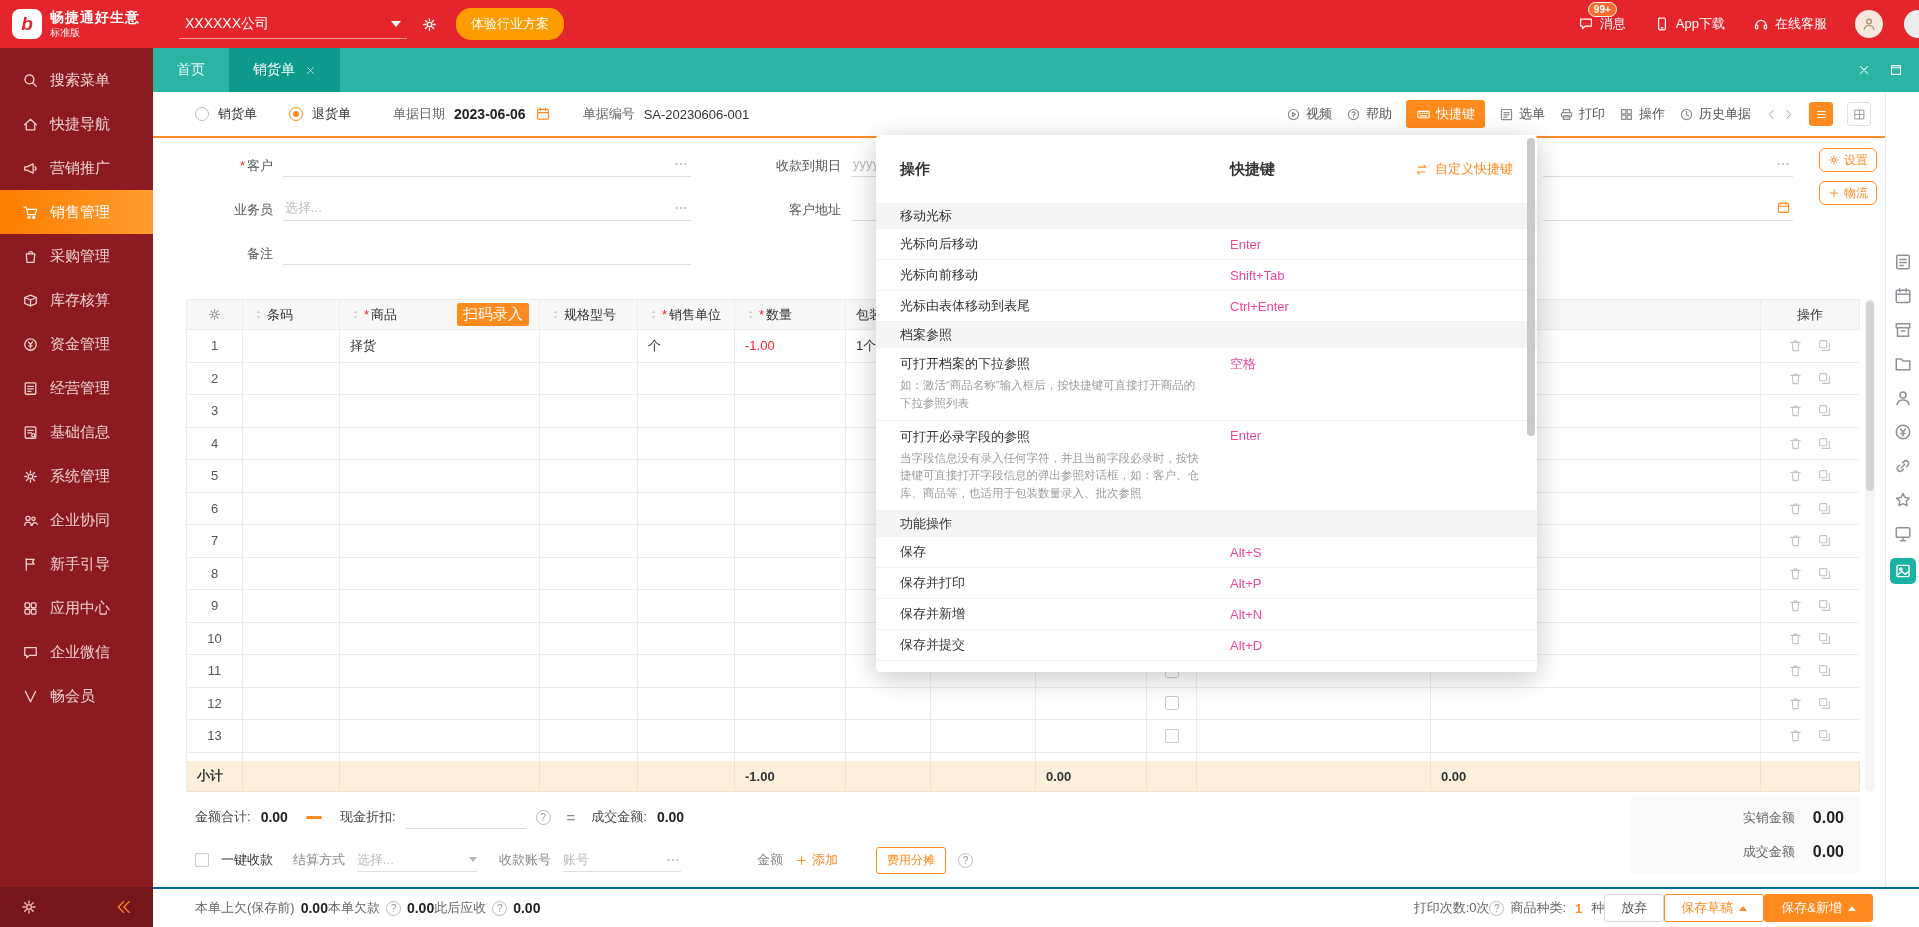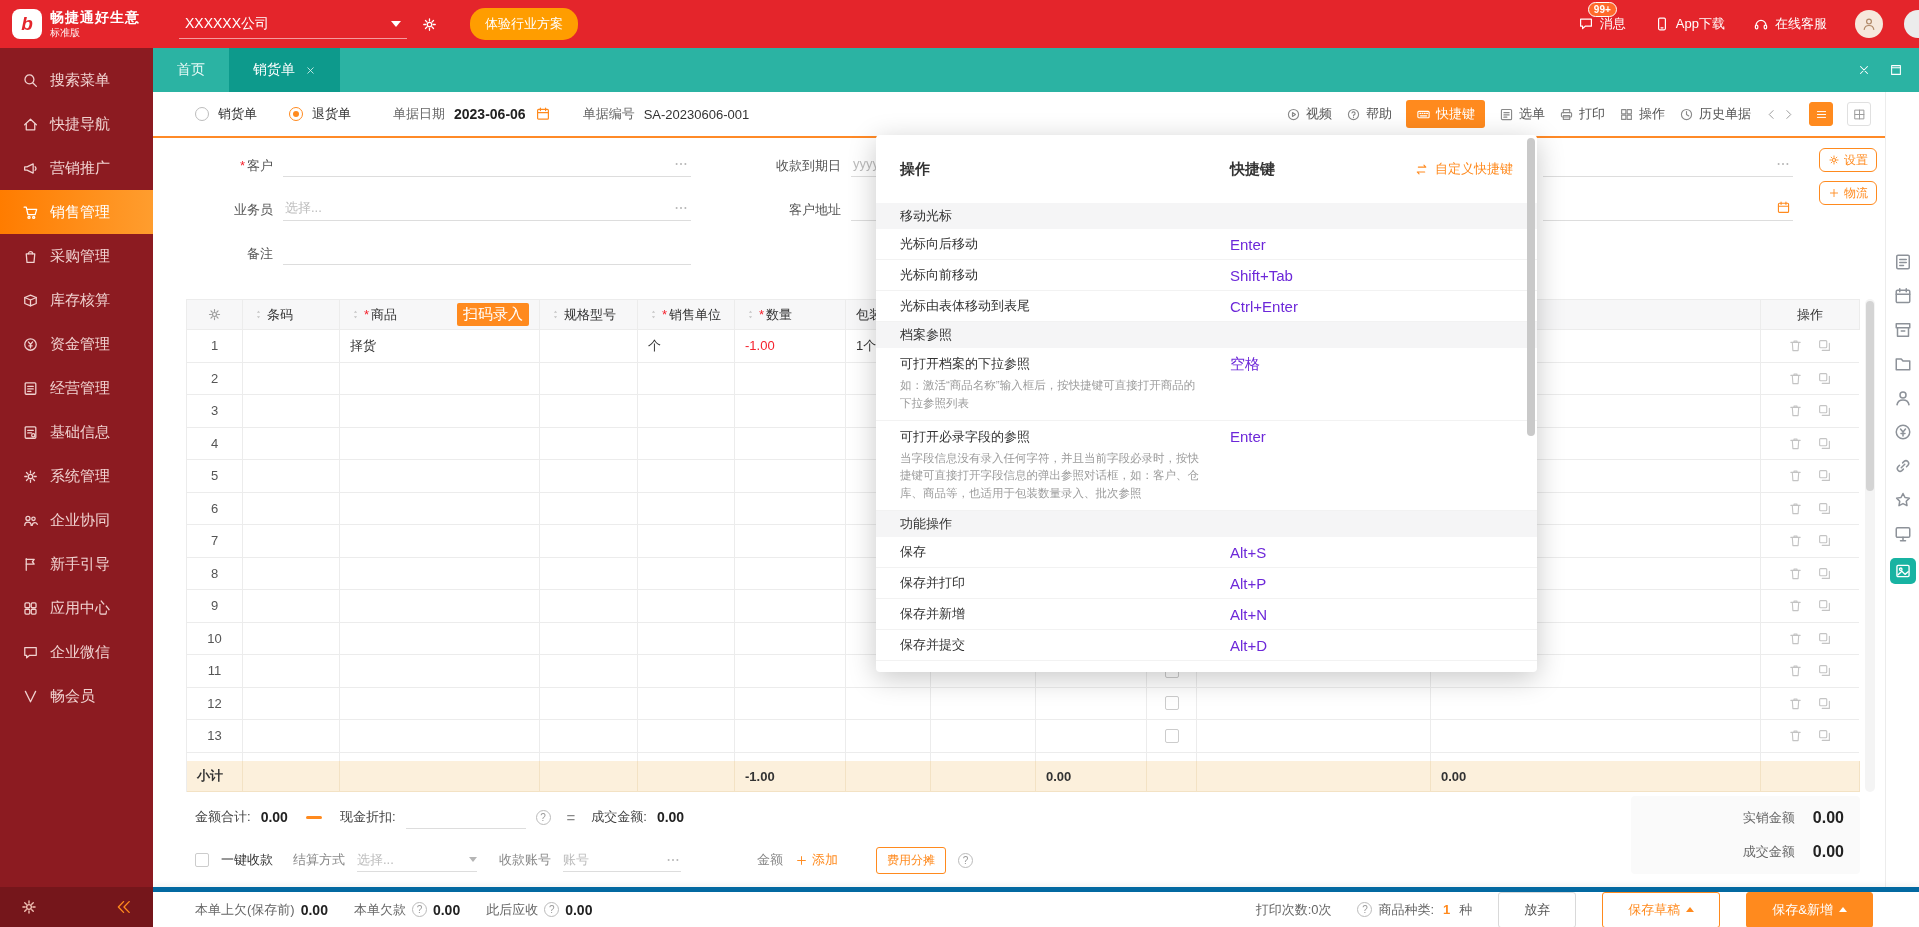--- a/index.html
+++ b/index.html
@@ -16,21 +16,21 @@
 
 
 .topbar{position:absolute;top:0;left:0;right:0;height:48px;background:#e4252b;display:flex;align-items:center;color:#fff;z-index:70;}
 .brand{width:153px;display:flex;align-items:center;gap:8px;padding-left:12px;flex:none}
 .brand-mark{width:30px;height:30px;background:#fff;border-radius:8px;color:#e4252b;font-weight:bold;font-size:19px;display:flex;align-items:center;justify-content:center;font-style:italic;flex:none}
 .brand-t1{font-size:14px;font-weight:bold;letter-spacing:1px;line-height:16px}
 .brand-t2{font-size:10px;opacity:.92;line-height:12px;margin-top:2px}
 .company-select{width:228px;margin-left:26px;display:flex;align-items:center;justify-content:space-between;border-bottom:1px solid rgba(255,255,255,.55);padding:5px 6px;font-size:14px;cursor:pointer;}
 .caret-w{width:0;height:0;border-left:5px solid transparent;border-right:5px solid transparent;border-top:6px solid #fff;}
 .top-gear{margin-left:14px;color:#fff;width:17px;height:17px;cursor:pointer}
-.trial-btn{margin-left:32px;background:#ff9d00;border-radius:15px;padding:7px 15px;font-size:13px;cursor:pointer;flex:none}
+.trial-btn{margin-left:18px;background:#ff9d00;border-radius:15px;padding:7px 15px;font-size:13px;cursor:pointer;flex:none}
 .top-right{margin-left:auto;display:flex;align-items:center;gap:28px;padding-right:36px;}
 .top-item{display:flex;align-items:center;gap:6px;font-size:13px;position:relative;cursor:pointer;white-space:nowrap}
 .badge{position:absolute;top:-13px;left:10px;background:#ff6a2b;border:1px solid #fff;border-radius:8px;font-size:10px;padding:0 5px;line-height:13px;font-weight:bold}
 .avatar{width:28px;height:28px;border-radius:50%;background:#f6e8dc;display:flex;align-items:center;justify-content:center;color:#b08968;cursor:pointer}
 .half-avatar{position:absolute;right:-13px;top:10px;width:28px;height:28px;border-radius:50%;background:#ececec;}
 
 
 .sidebar{position:absolute;top:48px;left:0;width:153px;bottom:0;background:#8c1b21;display:flex;flex-direction:column;z-index:65;}
 .side-items{flex:1;padding-top:10px;overflow:hidden}
 .side-item{height:44px;display:flex;align-items:center;gap:11px;padding-left:22px;color:#f0d2d0;font-size:15px;cursor:pointer;white-space:nowrap}
@@ -121,26 +121,26 @@
 .acc-input{border-bottom:1px solid #ddd;width:118px;height:24px;display:flex;align-items:center;color:#bcbcbc;cursor:text}
 .add-link{color:#ff8a1e;display:flex;align-items:center;gap:4px;cursor:pointer}
 .add-link .icn{width:13px;height:13px}
 .share-btn{border:1px solid #ff8a1e;color:#ff8a1e;border-radius:3px;padding:4px 10px;background:#fff;cursor:pointer;font-size:12px}
 .sumbox{position:absolute;left:1478px;top:704px;width:229px;height:78px;background:#fafafa;border-radius:4px;padding:13px 16px;display:flex;flex-direction:column;justify-content:space-between;}
 .sumrow{display:flex;justify-content:flex-end;align-items:center;gap:18px}
 .sumrow .slbl{color:#666;font-size:13px}
 .sumrow .sval{font-weight:bold;font-size:16px;color:#222}
 
 
-.bottombar{position:absolute;left:0;right:0;bottom:0;height:40px;background:#fff;border-top:5px solid #0369a1;box-shadow:0 -2px 6px rgba(0,0,0,.05);display:flex;align-items:center;padding:0 46px 0 42px;gap:26px;z-index:45}
+.bottombar{position:absolute;left:0;right:0;bottom:0;height:40px;background:#fff;border-top:2px solid #0369a1;box-shadow:0 -2px 6px rgba(0,0,0,.05);display:flex;align-items:center;padding:0 46px 0 42px;z-index:45}
 .bb-grp{display:flex;align-items:center;gap:6px;color:#666;font-size:13px;white-space:nowrap}
 .bb-val{font-weight:bold;color:#222;font-size:14px}
 .bb-spacer{flex:1}
 .kinds-num{color:#ff8a1e;font-weight:bold;margin:0 3px}
-.btn{height:36px;border-radius:3px;display:inline-flex;align-items:center;justify-content:center;padding:0 25px;font-size:13px;cursor:pointer;background:#fff;border:1px solid #d9d9d9;color:#555;gap:6px;white-space:nowrap}
+.btn{height:28px;border-radius:3px;display:inline-flex;align-items:center;justify-content:center;padding:0 16px;font-size:13px;cursor:pointer;background:#fff;border:1px solid #d9d9d9;color:#555;gap:6px;white-space:nowrap}
 .btn.ghost-orange{border-color:#ff8a1e;color:#ff8a1e;}
 .btn.primary{background:#ff8a1e;border-color:#ff8a1e;color:#fff;}
 .caret-up{width:0;height:0;border-left:4px solid transparent;border-right:4px solid transparent;border-bottom:5px solid currentColor;}
 
 
 .rightstrip{position:absolute;top:44px;right:0;width:34px;bottom:40px;background:#fff;border-left:1px solid #ececec;display:flex;flex-direction:column;align-items:center;padding-top:160px;gap:14px;z-index:35}
 .rs-icn{width:20px;height:20px;color:#8d9299;cursor:pointer;display:inline-flex}
 .rs-icn svg{width:100%;height:100%;fill:none;stroke:currentColor;stroke-width:1.2;stroke-linecap:round;stroke-linejoin:round;}
 .rs-icn.active{width:26px;height:26px;background:#18b3a2;border-radius:5px;color:#fff;padding:4px;}
 
@@ -150,21 +150,21 @@
 .m-khead{position:absolute;left:354px;}
 .m-custom{position:absolute;right:24px;color:#ff8a1e;font-size:13px;font-weight:normal;display:flex;gap:6px;align-items:center;cursor:pointer;}
 .m-custom .icn{width:15px;height:15px}
 .m-section{background:#f5f5f6;height:26px;display:flex;align-items:center;padding:0 24px;font-size:13px;color:#333;}
 .m-row{display:flex;padding:0 24px;border-bottom:1px solid #f2f2f2;align-items:flex-start;}
 .m-row.simple{height:31px;align-items:center}
 .m-row .act{width:330px;padding:7px 24px 7px 0;}
 .m-row.simple .act{padding:0 24px 0 0}
 .m-row .t{font-size:13px;color:#333;}
 .m-row .d{font-size:11.5px;color:#9b9b9b;line-height:1.55;margin-top:4px;}
-.m-row .key{padding:7px 0;font-size:15px;color:#6d28d9;}
+.m-row .key{padding:7px 0;font-size:13px;color:#ec4899;}
 .m-row.simple .key{padding:0}
 .m-scrollbar{position:absolute;top:3px;right:2px;width:8px;bottom:3px;}
 .m-thumb{position:absolute;top:0;left:0;width:8px;height:298px;background:#c9c9c9;border-radius:4px;cursor:pointer}
 </style>
 </head>
 <body>
 
 <div class="app">
 
   <div class="topbar">

